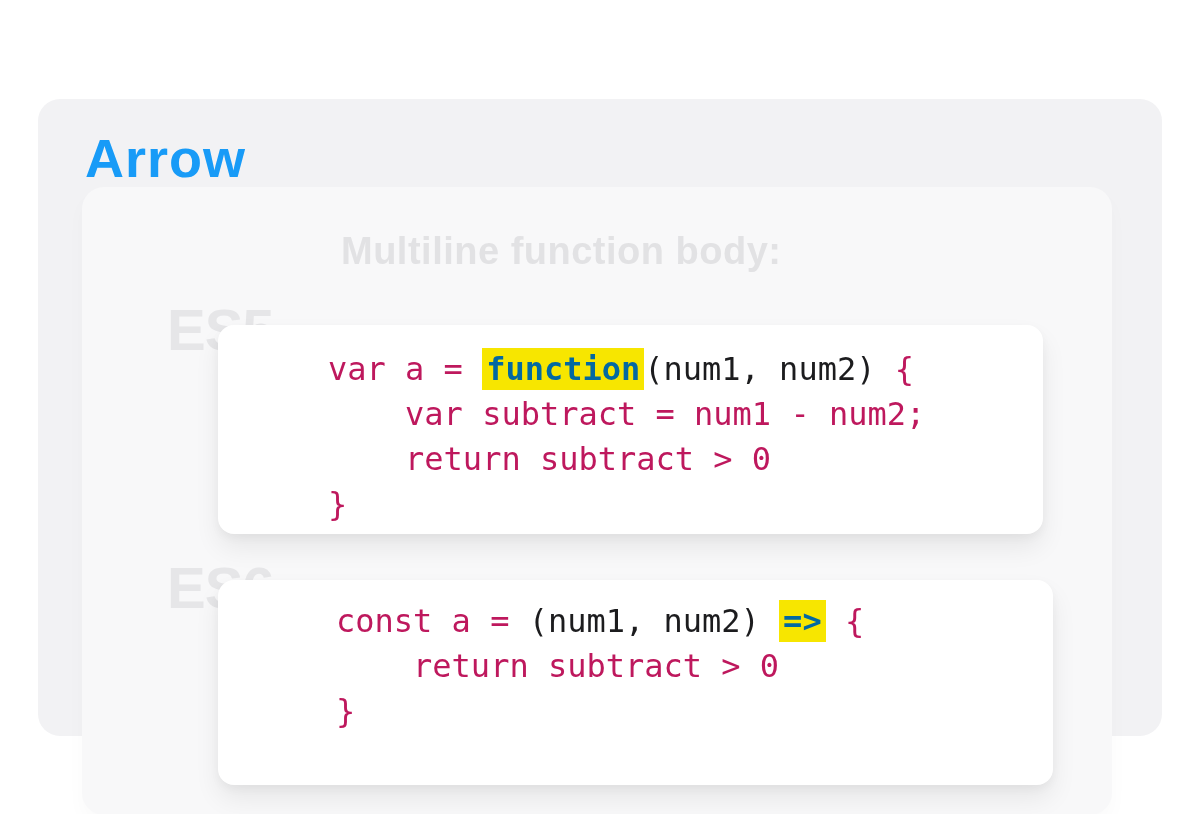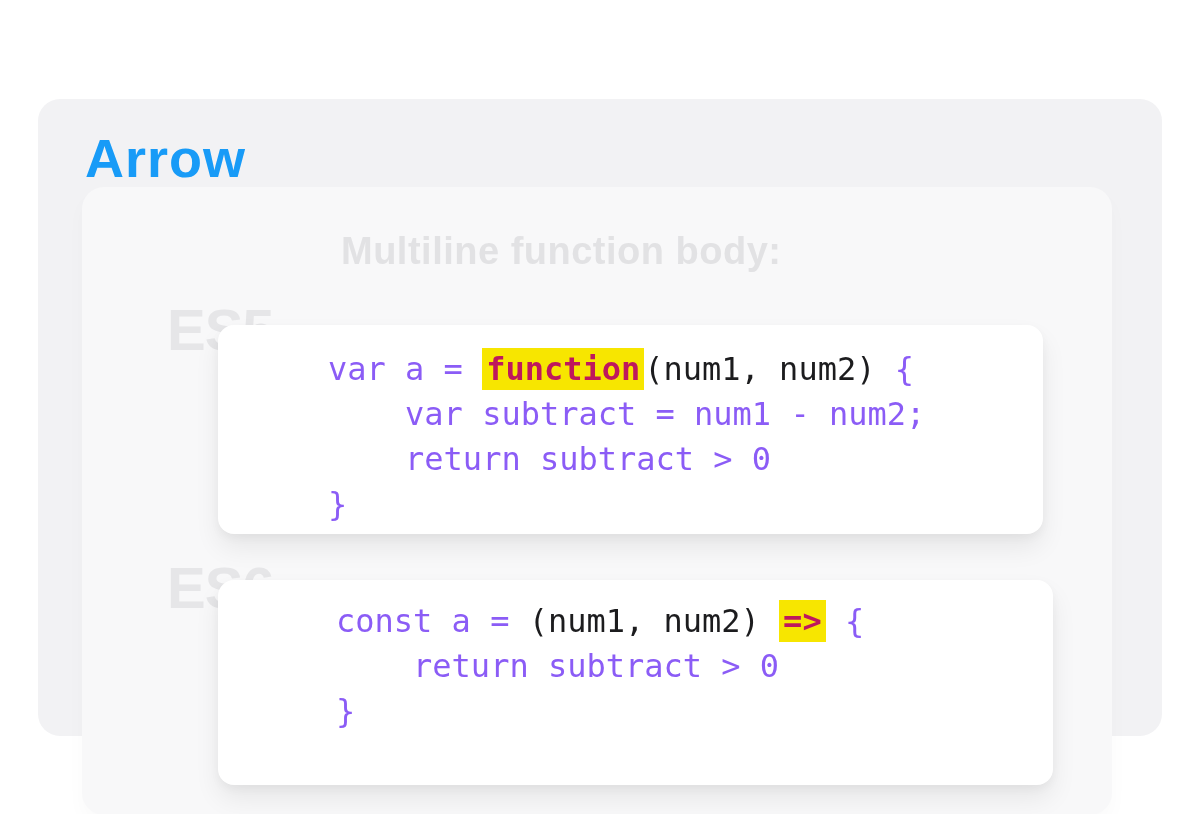--- a/index.html
+++ b/index.html
@@ -90,29 +90,29 @@
     width: 835px;
     height: 205px;
     padding: 19px 0 0 118px;
   }
   .code-line {
     white-space: pre;
     line-height: 45px;
     height: 45px;
   }
   .seg-muted {
-    color: #8b5cf6;
+    color: #be185d;
     font-weight: 400;
   }
   .seg-dark {
     color: #1C1C1E;
     font-weight: 400;
   }
   .seg-highlight {
-    color: #be185d;
+    color: #0369a1;
     font-weight: 700;
     background: #F7E600;
     padding: 2px 4px;
   }
 </style>
 </head>
 <body>
 
 <div class="stage">
 

